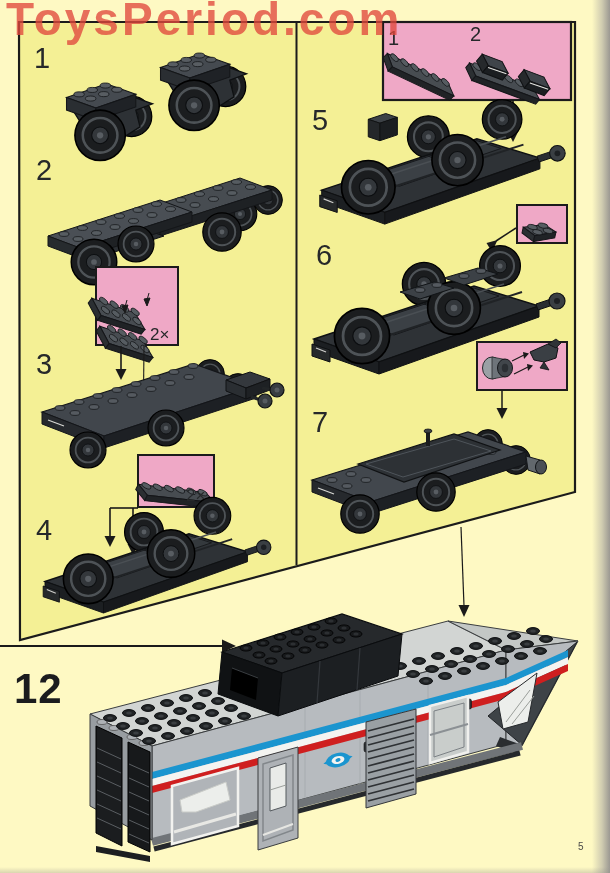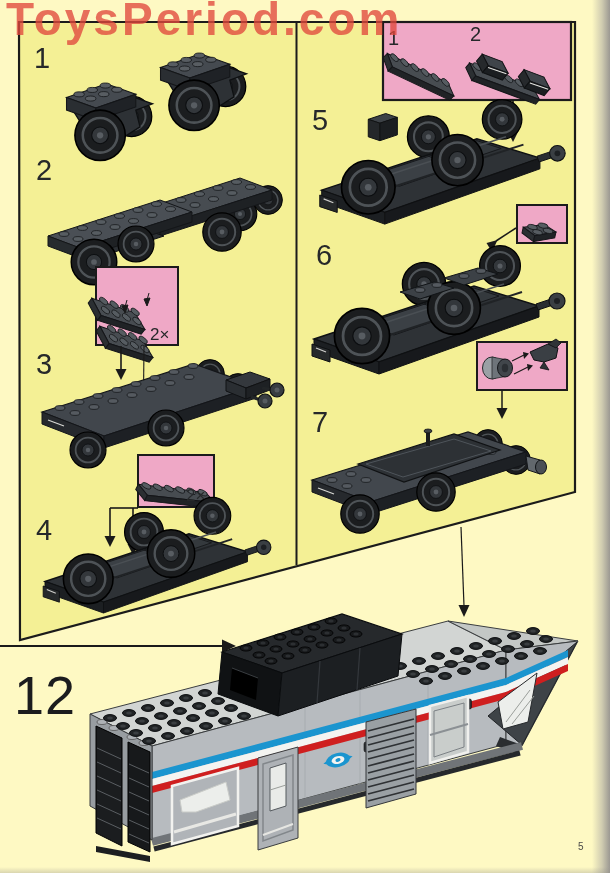--- a/index.html
+++ b/index.html
@@ -3,21 +3,21 @@
 <meta charset="utf-8">
 <style>
   html,body{margin:0;padding:0;background:#888;}
   .page{position:relative;width:610px;height:873px;overflow:hidden;
     background:#fef9c3;font-family:"Liberation Sans",sans-serif;}
   .layer{position:absolute;left:0;top:0;}
   .label{position:absolute;color:#26282a;line-height:1;}
   .stepnum{font-size:29px;font-weight:400;}
   .count{font-size:17px;font-weight:400;}
   .partnum{font-size:20px;font-weight:400;}
-  .bignum{font-size:54px;font-weight:400;color:#1b1c1e;letter-spacing:1px;}
+  .bignum{font-size:42px;font-weight:700;color:#1b1c1e;letter-spacing:1px;}
   .pagenum{font-size:10px;color:#4a4a48;}
   .watermark{position:absolute;left:6px;top:-8px;font-size:46px;font-weight:700;
     letter-spacing:3px;color:rgba(224,72,60,0.78);white-space:nowrap;z-index:5;}
   .scan-edge{position:absolute;top:0;right:0;width:18px;height:100%;z-index:6;
     background:linear-gradient(to right,rgba(165,162,156,0) 0%,rgba(170,167,161,.55) 55%,#9b9892 100%);}
   .scan-bottom{position:absolute;left:0;bottom:0;width:100%;height:6px;z-index:6;
     background:linear-gradient(to bottom,rgba(150,148,142,0),rgba(150,148,142,.35));}
   svg{display:block;}
 </style>
 </head>

